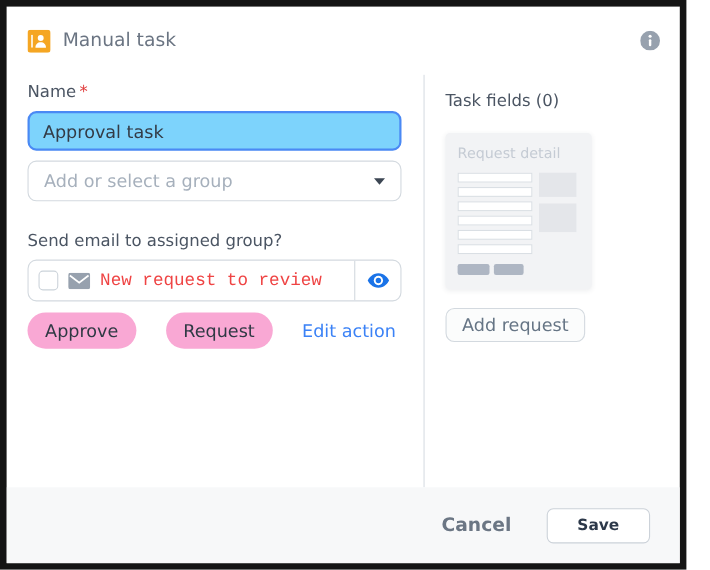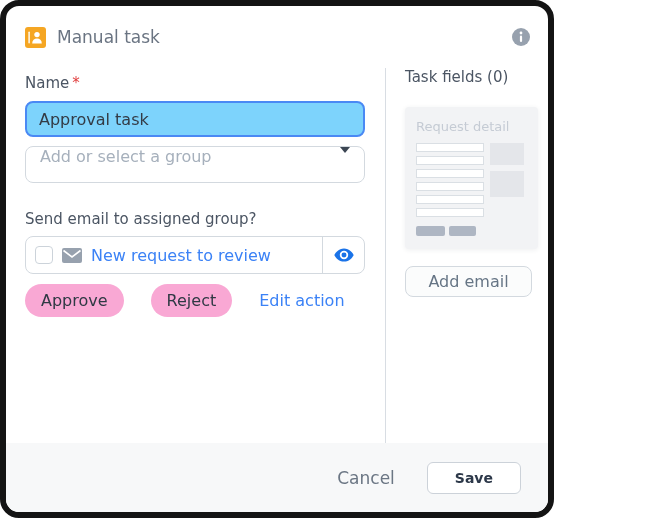--- a/index.html
+++ b/index.html
@@ -1,18 +1,18 @@
 <!DOCTYPE html>
 <html><head>
 <meta charset="utf-8">
 <style>
   html,body{margin:0;padding:0;background:#fff;}
   .frame{
-    width:554px;height:518px;box-sizing:border-box;
-    border:6px solid #141414;border-radius:19px;background:#fff;
+    width:624px;height:518px;box-sizing:border-box;
+    border:6px solid #141414;border-radius:0;background:#fff;
     display:flex;flex-direction:column;overflow:hidden;
     font-family:"DejaVu Sans","Liberation Sans",sans-serif;
   }
   
   .header{height:62px;display:flex;align-items:center;padding:0 18px 0 19px;flex:0 0 auto;}
   .task-icon{width:21px;height:21px;display:block;}
   .header-title{margin-left:11px;font-size:17px;color:#6a7482;}
   .info-btn{margin-left:auto;width:18px;height:18px;cursor:pointer;display:block;}
   
   .body{flex:1 1 auto;display:flex;min-height:0;}
@@ -23,38 +23,38 @@
   .req{color:#e03c3c;margin-left:3px;}
   .mt6{margin-top:6px;}.mt27{margin-top:27px;}.mt28{margin-top:28px;}
   .name-input{
     margin-top:9px;width:340px;height:36px;box-sizing:border-box;
     border:2px solid #4a89f4;border-radius:8px;outline:none;
     font-family:inherit;font-size:16px;color:#333b46;padding:0 12px;background:#7dd3fc;
   }
   .select-box{
     margin-top:9px;width:340px;height:37px;box-sizing:border-box;
     border:1px solid #d3d9df;border-radius:8px;background:#fff;
-    display:flex;align-items:flex-start;padding:0 14px;cursor:pointer;
+    display:flex;align-items:center;padding:16px 14px;cursor:pointer;
   }
   .select-placeholder{font-size:16px;color:#a6b0bc;}
   .caret{margin-left:auto;width:0;height:0;border-left:5px solid transparent;border-right:5px solid transparent;border-top:6px solid #3c4653;}
   .email-box{
     margin-top:8px;width:340px;height:38px;box-sizing:border-box;
     border:1px solid #d3d9df;border-radius:8px;background:#fff;
     display:flex;align-items:center;padding-left:9px;overflow:hidden;
   }
   .checkbox{width:18px;height:18px;box-sizing:border-box;border:1px solid #ccd3da;border-radius:4px;background:#fff;appearance:none;-webkit-appearance:none;margin:0;cursor:pointer;flex:0 0 auto;}
   .envelope{margin-left:9px;flex:0 0 auto;display:block;}
-  .email-template{margin-left:9px;font-size:16px;color:#3b82f6;white-space:nowrap;}
+  .email-template{margin-left:9px;font-size:16px;color:#ef4444;white-space:nowrap;font-family:Liberation Mono, monospace;}
   .eye-sect{margin-left:auto;border-left:1px solid #d3d9df;width:41px;align-self:stretch;display:flex;align-items:center;justify-content:center;cursor:pointer;}
   .pill-row{margin-top:10px;display:flex;align-items:center;}
   .pill{background:#f9a8d4;border:none;border-radius:17px;padding:7px 16px;font-family:inherit;font-size:16px;color:#2f3944;margin-right:27px;cursor:pointer;}
   .edit-link{font-size:16px;color:#3b82f6;text-decoration:none;cursor:pointer;}
   
-  .tf-heading{font-size:15px;color:#4b5563;margin-top:0;}
+  .tf-heading{font-size:15px;color:#4b5563;margin-top:14px;}
   .preview-card{
     margin-top:21px;width:133px;height:142px;box-sizing:border-box;
     background:#f2f3f5;border-radius:4px;box-shadow:0 1px 5px rgba(40,50,60,0.08);
     padding:12px 11px;
   }
   .preview-title{font-size:13px;font-weight:400;color:#c5cbd4;}
   .skeleton{margin-top:9px;display:flex;}
   .skel-left{display:flex;flex-direction:column;gap:4px;}
   .skel-bar{width:68px;height:9px;box-sizing:border-box;background:#fff;border:1px solid #dadfe4;}
   .skel-right{display:flex;flex-direction:column;gap:6px;margin-left:6px;}
@@ -65,21 +65,21 @@
   .skel-pill.a{width:29px;}
   .skel-pill.b{width:27px;}
   .add-fields-btn{
     margin-top:17px;width:127px;height:31px;box-sizing:border-box;
     border:1px solid #d3d9df;border-radius:8px;background:#fbfcfc;
     color:#667585;font-family:inherit;font-size:16px;
     display:flex;align-items:center;justify-content:center;cursor:pointer;
   }
   
   .footer{height:69px;flex:0 0 auto;background:#f7f8f9;display:flex;align-items:center;justify-content:flex-end;padding-right:27px;}
-  .cancel-btn{background:none;border:none;font-family:inherit;font-size:17px;color:#6b7684;margin-right:26px;cursor:pointer;}
+  .cancel-btn{background:none;border:none;font-family:inherit;font-size:17px;color:#6b7684;margin-right:26px;cursor:pointer;font-weight:bold;}
   .save-btn{
     background:#fff;border:1px solid #ccd2d9;border-radius:6px;
     padding:7px 27px;font-family:inherit;font-size:14px;font-weight:600;color:#2c3849;cursor:pointer;
   }
 </style>
 </head>
 <body>
 
 <div class="frame">
 
@@ -124,21 +124,21 @@
           <svg width="22" height="22" viewBox="0 0 24 24">
             <path d="M12 4.8 C6.2 4.8 2.6 9.4 1.4 12 C2.6 14.6 6.2 19.2 12 19.2 C17.8 19.2 21.4 14.6 22.6 12 C21.4 9.4 17.8 4.8 12 4.8 Z" fill="#1a73e8"></path>
             <circle cx="12" cy="12" r="4.6" fill="#ffffff"></circle>
             <circle cx="12" cy="12" r="2.7" fill="#1a73e8"></circle>
           </svg>
         </span>
       </div>
 
       <div class="pill-row">
         <button class="pill">Approve</button>
-        <button class="pill">Reject</button>
+        <button class="pill">Request</button>
         <a class="edit-link">Edit action</a>
       </div>
 
     </div>
 
     <div class="col-divider"></div>
 
     <div class="right-col">
       <div class="tf-heading">Task fields (0)</div>
 
@@ -157,21 +157,21 @@
             <div class="skel-block1"></div>
             <div class="skel-block2"></div>
           </div>
         </div>
         <div class="skel-pills">
           <div class="skel-pill a"></div>
           <div class="skel-pill b"></div>
         </div>
       </div>
 
-      <button class="add-fields-btn">Add email</button>
+      <button class="add-fields-btn">Add request</button>
     </div>
 
   </div>
 
   <div class="footer">
     <button class="cancel-btn">Cancel</button>
     <button class="save-btn">Save</button>
   </div>
 
 </div>

